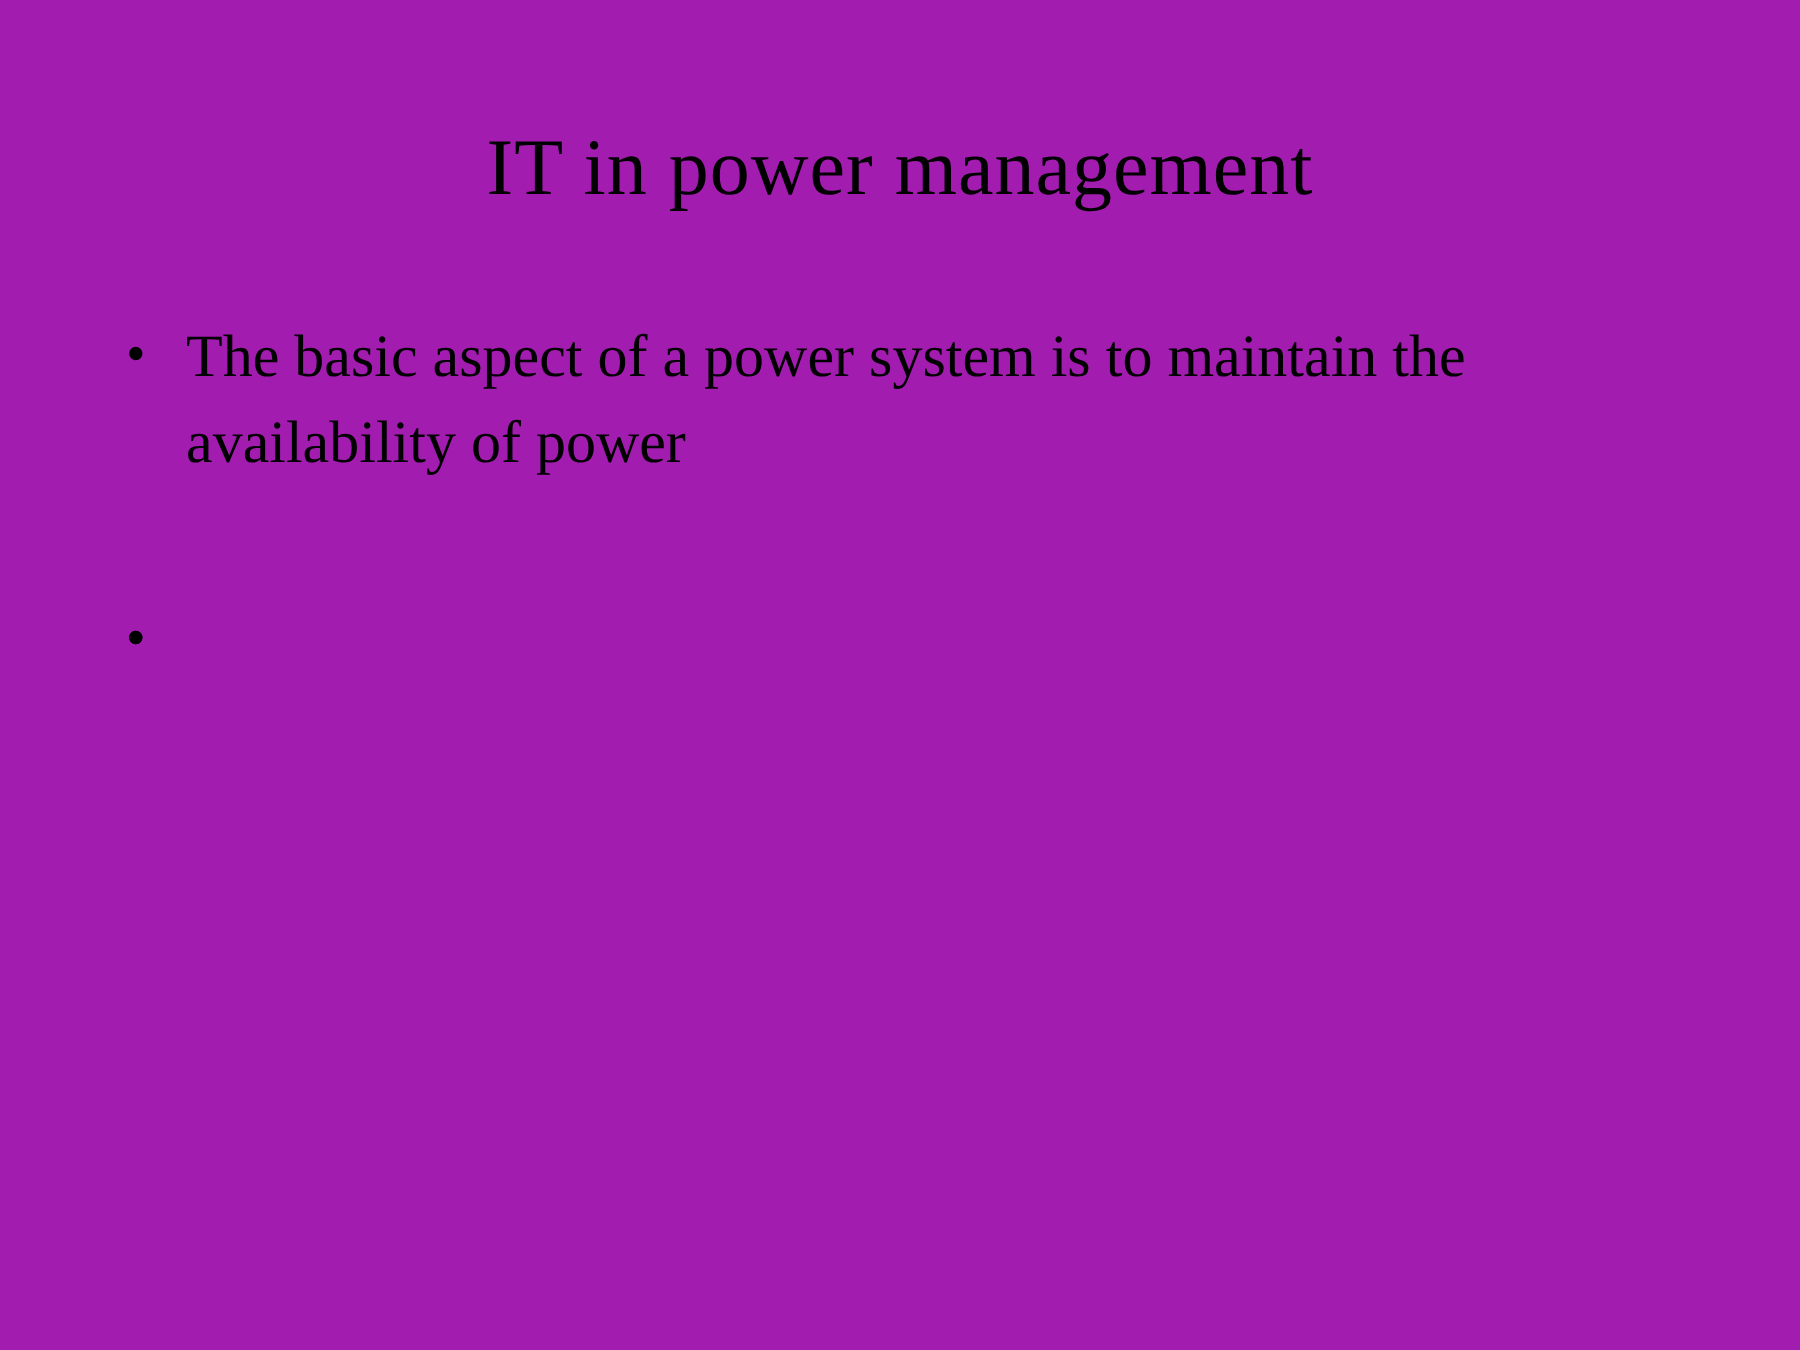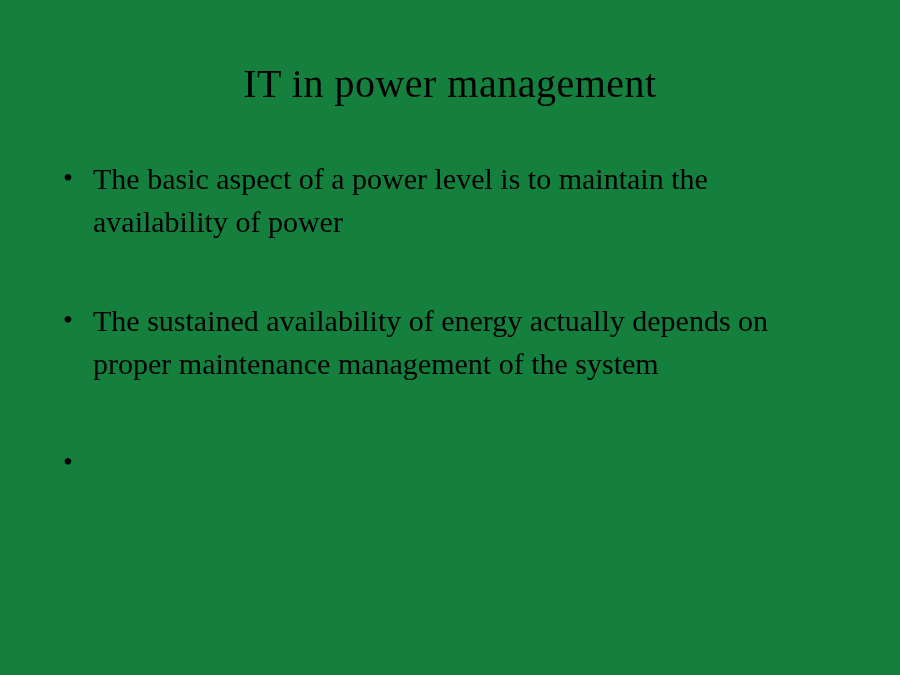--- a/index.html
+++ b/index.html
@@ -4,21 +4,21 @@
 <style>
   html, body {
     margin: 0;
     padding: 0;
     background: #ffffff;
   }
   .slide {
     position: relative;
     width: 900px;
     height: 675px;
-    background: #15803d;
+    background: #a21caf;
     color: #000000;
     font-family: "Liberation Serif", "DejaVu Serif", serif;
     overflow: hidden;
   }
   .slide-title {
     position: absolute;
     top: 60px;
     left: 0;
     width: 100%;
     margin: 0;
@@ -53,23 +53,22 @@
 </style>
 </head>
 <body>
 
 <div class="slide">
   <h1 class="slide-title">IT in power management</h1>
 
   <ul class="bullet-list">
     <li class="bullet-item">
       <span class="bullet-marker">•</span>
-      <span class="bullet-text">The basic aspect of a power level is to maintain the availability of power</span>
+      <span class="bullet-text">The basic aspect of a power system is to maintain the availability of power</span>
     </li>
     <li class="bullet-item">
       <span class="bullet-marker">•</span>
-      <span class="bullet-text">The sustained availability of energy actually depends on proper maintenance management of the system</span>
     </li>
     <li class="bullet-item">
       <span class="bullet-marker">•</span>
     </li>
   </ul>
 </div>
 
 </body></html>

